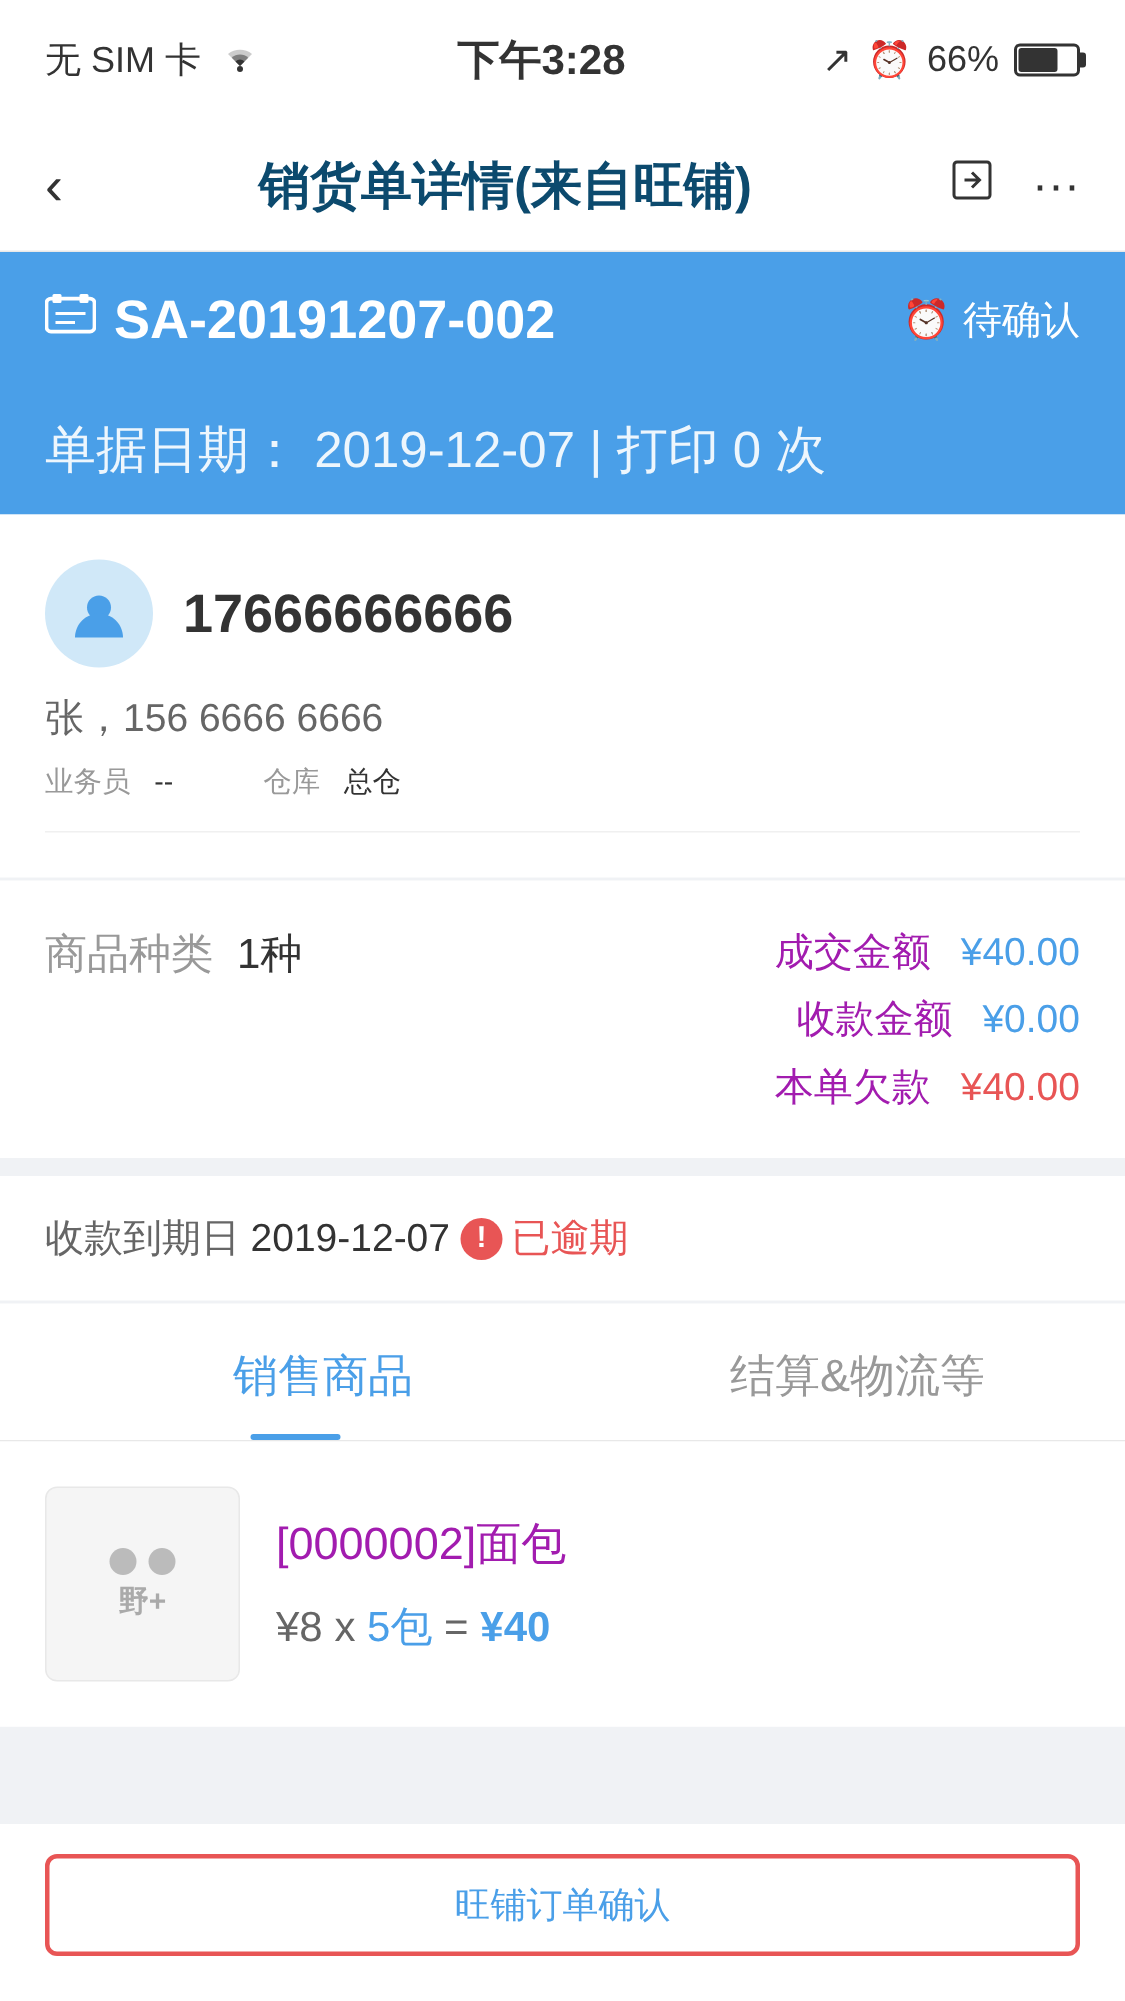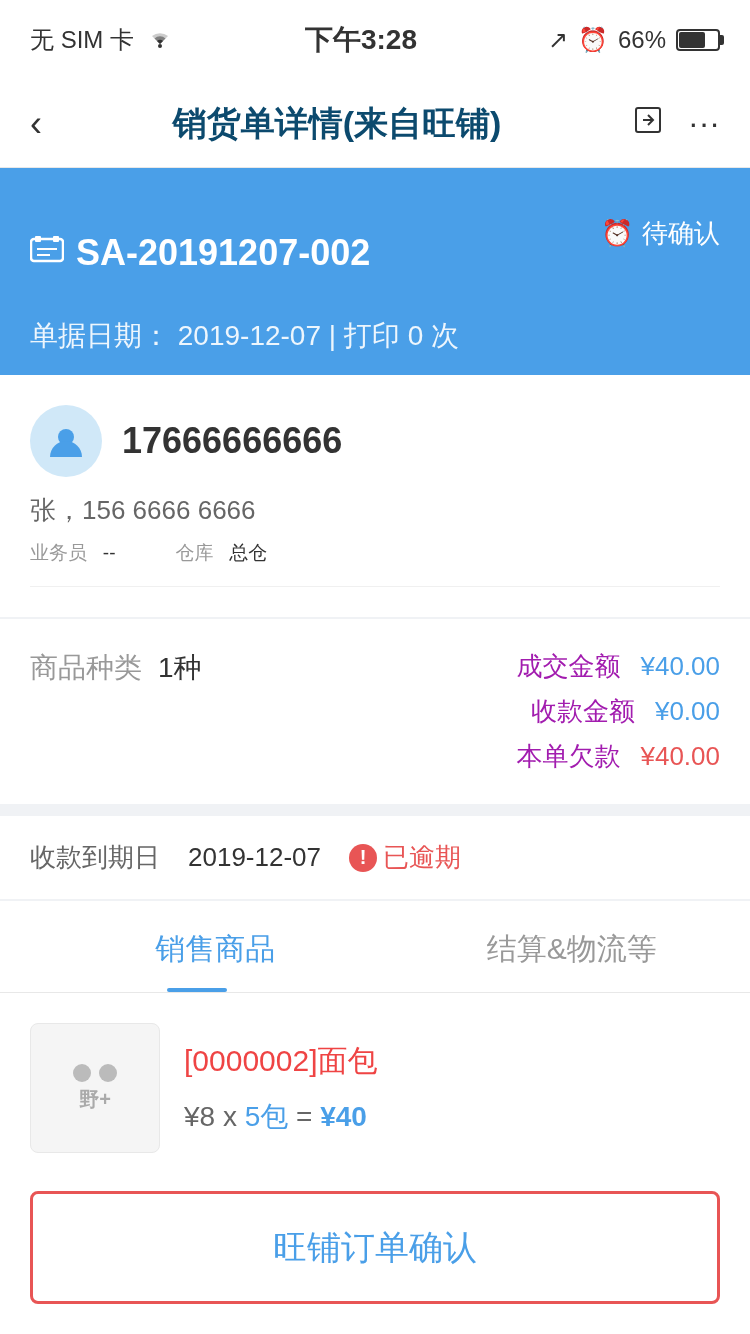--- a/index.html
+++ b/index.html
@@ -113,31 +113,30 @@
       justify-content: space-between;
       margin-bottom: 12px;
     }
     .order-id {
       font-size: 36px;
       font-weight: 700;
       color: #fff;
       display: flex;
       align-items: center;
       gap: 12px;
-      margin-top: 40px;
     }
     .order-status {
       display: flex;
       align-items: center;
       gap: 8px;
       color: #fff;
       font-size: 26px;
     }
     .order-date {
-      font-size: 28px;
+      font-size: 34px;
       color: rgba(255,255,255,0.9);
       margin-top: 43px;
     }
 
     
     .customer-section {
       background: #fff;
       padding: 30px;
       margin-bottom: 2px;
     }
@@ -235,21 +234,21 @@
       color: #e85555;
     }
 
     
     .duedate-section {
       background: #fff;
       padding: 24px 30px;
       margin-bottom: 2px;
       display: flex;
       align-items: center;
-      gap: 28px;
+      gap: 7px;
       font-size: 26px;
     }
     .duedate-label {
       color: #666;
     }
     .duedate-value {
       color: #333;
     }
     .overdue-badge {
       display: flex;
@@ -346,21 +345,21 @@
     .owl-text {
       font-size: 20px;
       color: #aaa;
       font-weight: 600;
     }
     .product-info {
       flex: 1;
     }
     .product-name {
       font-size: 30px;
-      color: #ef4444;
+      color: #a21caf;
       font-weight: 500;
       margin-bottom: 16px;
     }
     .product-price {
       font-size: 28px;
       color: #666;
     }
     .product-price .qty {
       color: #4a9fe8;
     }
@@ -379,25 +378,25 @@
     .bottom-bar {
       position: fixed;
       bottom: 0;
       left: 0;
       width: 750px;
       padding: 20px 30px 30px;
       background: #fff;
     }
     .confirm-btn {
       width: 100%;
-      height: 113px;
+      height: 68px;
       background: #fff;
       border: 3px solid #e85555;
       border-radius: 8px;
-      font-size: 34px;
+      font-size: 24px;
       color: #4a9fe8;
       font-weight: 500;
       cursor: pointer;
       display: flex;
       align-items: center;
       justify-content: center;
     }
   </style>
 </head>
 <body>

